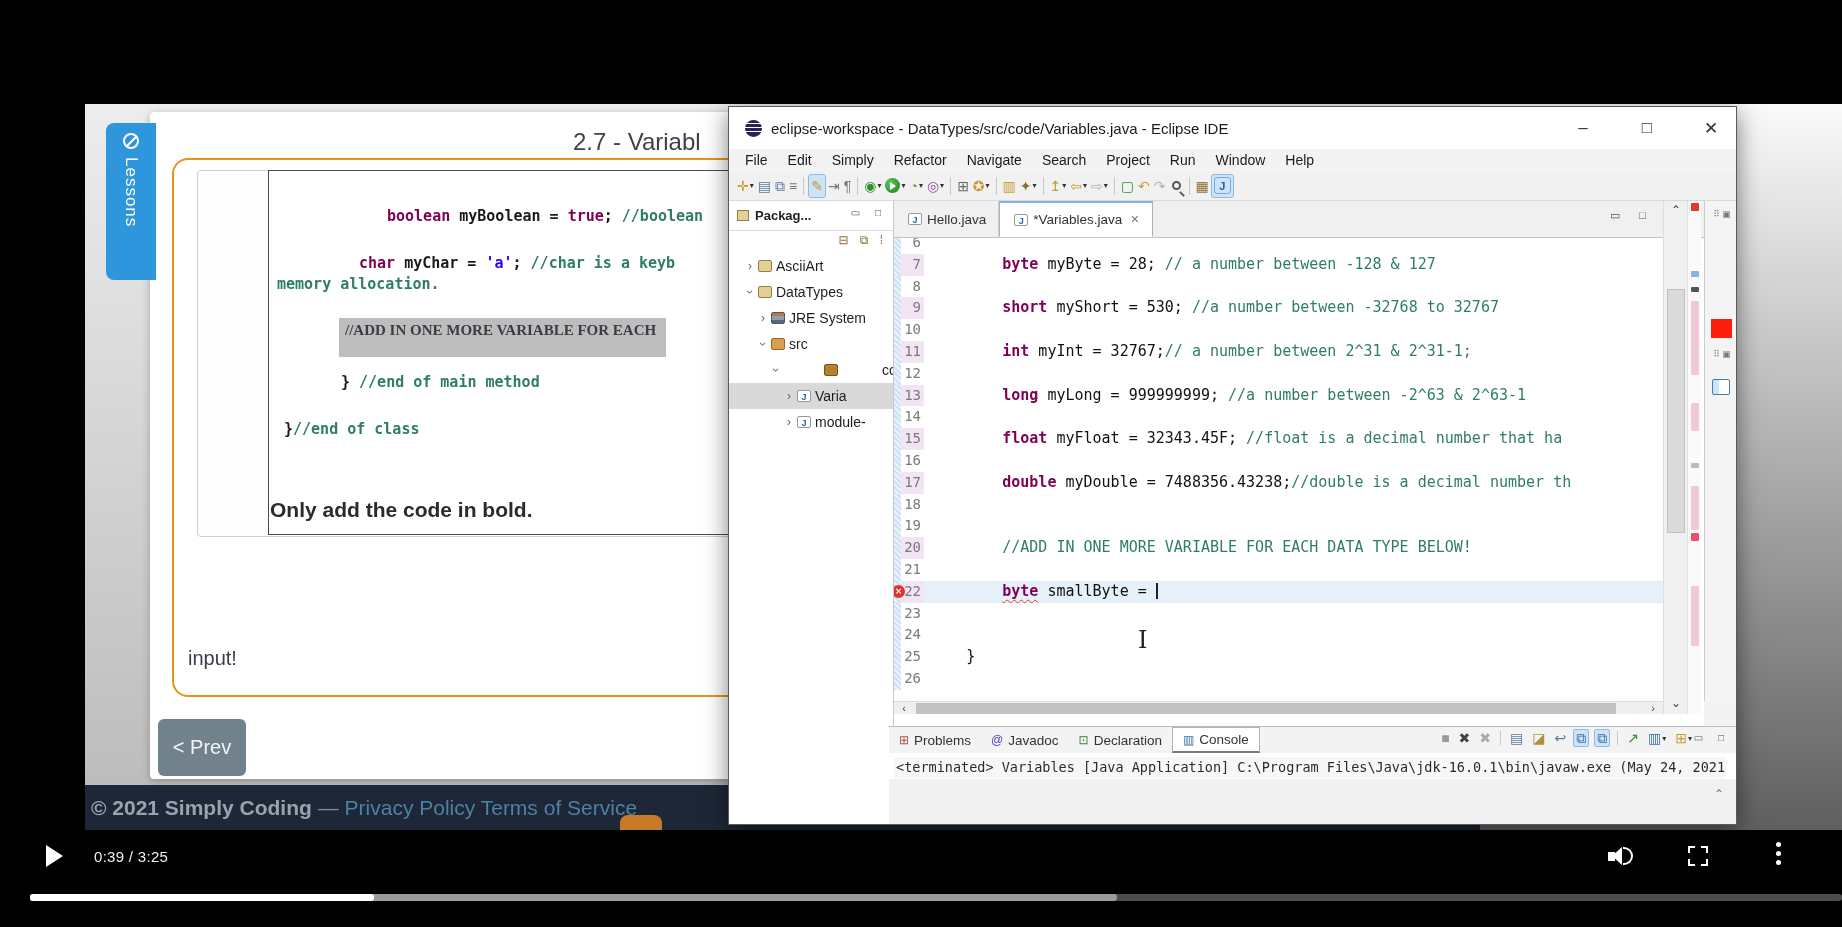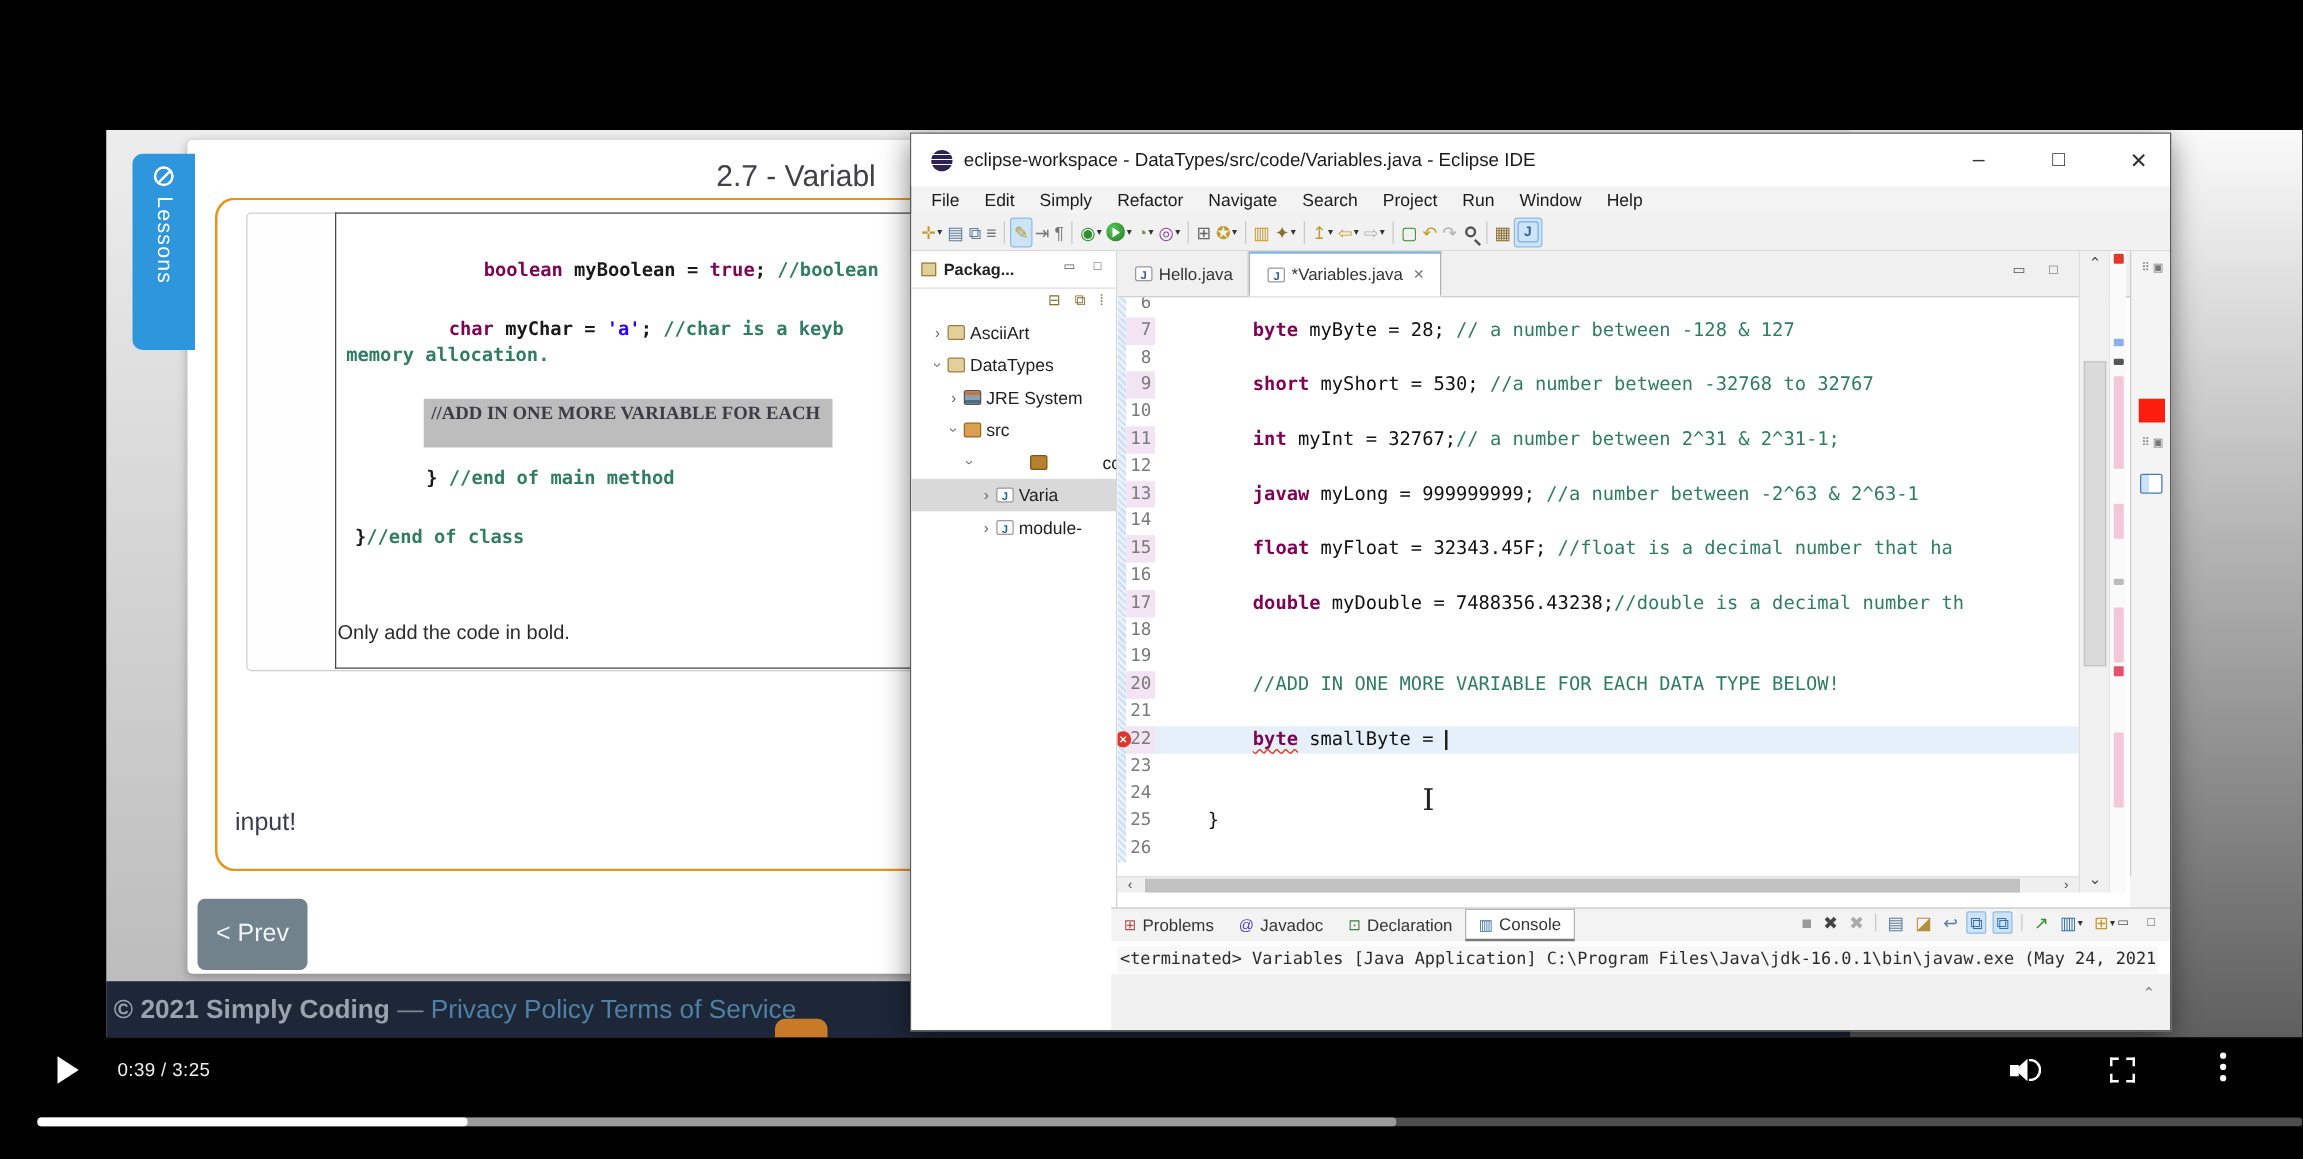--- a/index.html
+++ b/index.html
@@ -21,21 +21,21 @@
              border:1px solid #cfcfcf; border-radius:4px; background:#fefefe; }
   #code-box { position:absolute; left:118px; top:58px; width:520px; height:365px;
              border:1px solid #4a4a4a; border-right:none; background:#fff;
              font-family:"DejaVu Sans Mono", monospace; font-size:15px; font-weight:700; }
   .lline { position:absolute; white-space:pre; }
   .kw { color:#7f0055; font-weight:700; }
   .pl { color:#1a1a1a; }
   .cm { color:#2f7d64; }
   .st { color:#2a00ff; }
   .hltext { color:#3c3c46; background:#bdbdbd; padding:4px 10px 19px 6px;font-family:Liberation Serif, serif; }
-  #lesson-note { position:absolute; left:120px; top:386px; font-size:16px; color:#2b2b2b; }
+  #lesson-note { position:absolute; left:120px; top:386px; font-size:21px; color:#2b2b2b;font-weight:bold; }
   #lesson-para1 { position:absolute; left:38px; top:505px; font-size:20px; color:#3b3b4d; white-space:nowrap; }
   #lesson-para2 { position:absolute; left:38px; top:535px; font-size:20px; color:#3b3b4d; }
   #prev-btn { position:absolute; left:8px; top:607px; width:88px; height:57px; background:#72828d;
              border-radius:6px; color:#f2f5f7; font-size:20px; display:flex; align-items:center; justify-content:center; }
   #lessons-tab { position:absolute; left:106px; top:123px; width:50px; height:157px; background:#2e96dd;
              border-radius:8px 0 0 8px; color:#fff; display:flex; flex-direction:column; align-items:center; padding-top:10px; z-index:1; }
   .no-icon { width:16px; height:16px; border:2px solid #fff; border-radius:50%; position:relative; margin-bottom:8px; flex:none; }
   .no-icon span { position:absolute; left:6px; top:-1px; width:2px; height:14px; background:#fff; transform:rotate(45deg); }
   #lessons-label { writing-mode:vertical-rl; font-size:17px; letter-spacing:1px; }
   #site-footer { position:absolute; left:85px; top:785px; width:1395px; height:45px; background:#1d2737; }
@@ -416,21 +416,21 @@
               <span class="lcode"><span class="epl">        </span><span class="ekw">int</span><span class="epl"> myInt = 32767;</span><span class="ecm">// a number between 2^31 &amp; 2^31-1;</span></span>
             </div>
             <div class="erow">
               <span class="ruler"></span>
               <span class="lnum">12</span>
               <span class="lcode"></span>
             </div>
             <div class="erow">
               <span class="ruler"></span>
               <span class="lnum chg">13</span>
-              <span class="lcode"><span class="epl">        </span><span class="ekw">javaw</span><span class="epl"> myLong = 999999999; </span><span class="ecm">//a number between -2^63 &amp; 2^63-1</span></span>
+              <span class="lcode"><span class="epl">        </span><span class="ekw">long</span><span class="epl"> myLong = 999999999; </span><span class="ecm">//a number between -2^63 &amp; 2^63-1</span></span>
             </div>
             <div class="erow">
               <span class="ruler"></span>
               <span class="lnum">14</span>
               <span class="lcode"></span>
             </div>
             <div class="erow">
               <span class="ruler"></span>
               <span class="lnum chg">15</span>
               <span class="lcode"><span class="epl">        </span><span class="ekw">float</span><span class="epl"> myFloat = 32343.45F; </span><span class="ecm">//float is a decimal number that ha</span></span>

